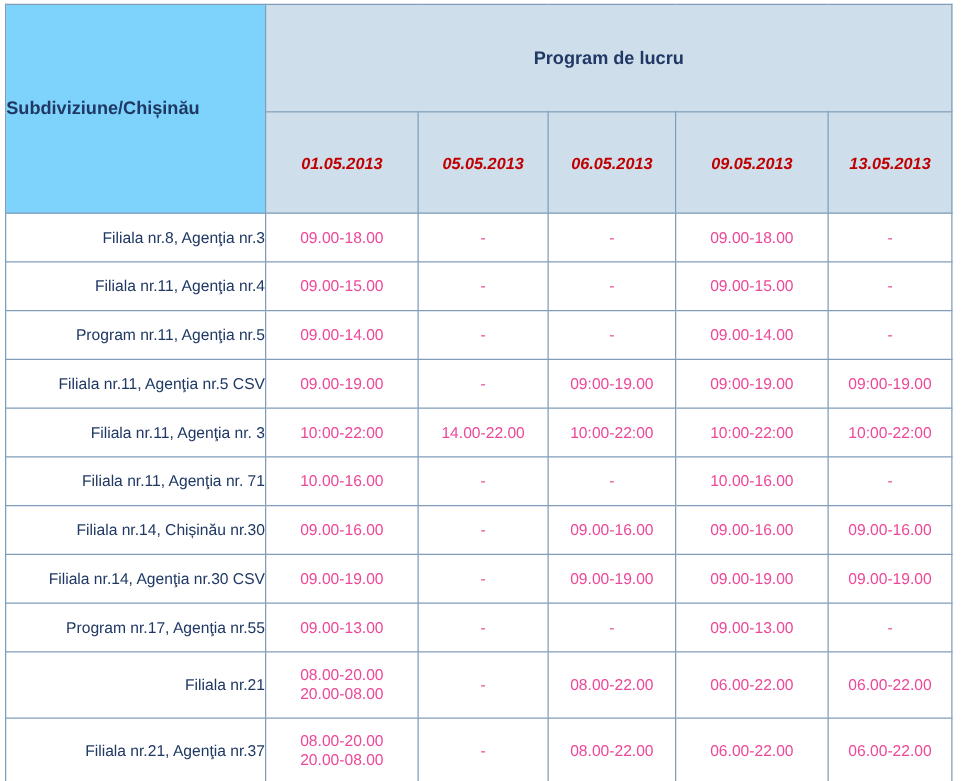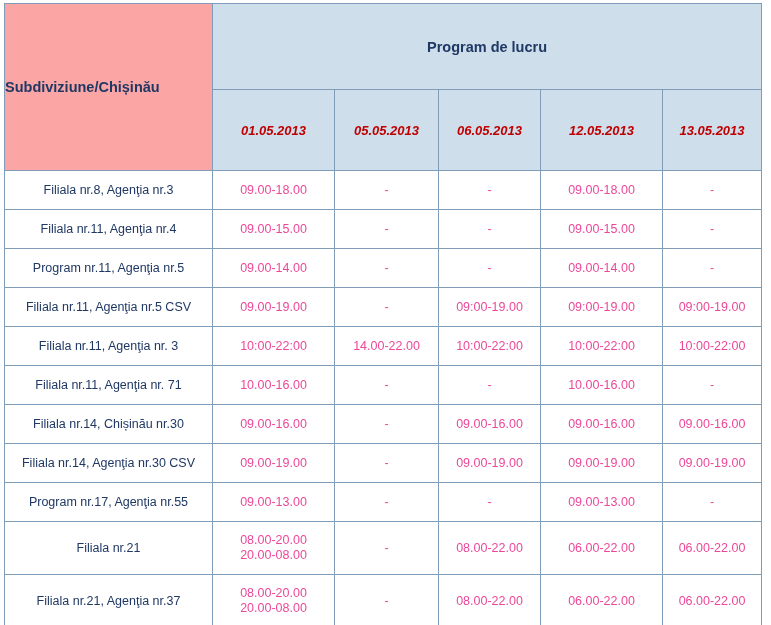--- a/index.html
+++ b/index.html
@@ -25,21 +25,21 @@
     width: 757px;
     margin: 3px 0 0 4px;
     background: #ffffff;
   }
   table.schedule td, table.schedule th {
     border: 1px solid #7f9db9;
     padding: 0;
     vertical-align: middle;
   }
   .hdr-left {
-    background: #fca5a5;
+    background: #7dd3fc;
     color: #1f3864;
     font-weight: bold;
     font-size: 14.5px;
     text-align: left;
     padding-left: 10px;
     height: 85px;
   }
   .hdr-top {
     background: #cfdeeb;
     color: #1f3864;
@@ -53,21 +53,21 @@
     color: #c00000;
     font-weight: bold;
     font-style: italic;
     font-size: 13px;
     text-align: center;
     height: 80px;
   }
   td.rowlabel {
     font-size: 12.5px;
     color: #1f3864;
-    text-align: center;
+    text-align: right;
     padding-left: 9px;
     height: 38px;
   }
   td.cell {
     font-size: 12.5px;
     color: #ec4899;
     text-align: center;
     height: 38px;
     line-height: 15px;
   }
@@ -93,21 +93,21 @@
     </colgroup>
     <thead>
       <tr>
         <th class="hdr-left" rowspan="2">Subdiviziune/Chișinău</th>
         <th class="hdr-top" colspan="5">Program de lucru</th>
       </tr>
       <tr>
         <th class="hdr-date">01.05.2013</th>
         <th class="hdr-date">05.05.2013</th>
         <th class="hdr-date">06.05.2013</th>
-        <th class="hdr-date">12.05.2013</th>
+        <th class="hdr-date">09.05.2013</th>
         <th class="hdr-date">13.05.2013</th>
       </tr>
     </thead>
     <tbody>
 
       <tr>
         <td class="rowlabel">Filiala nr.8, Agenţia nr.3</td>
         <td class="cell">09.00-18.00</td>
         <td class="cell">-</td>
         <td class="cell">-</td>

